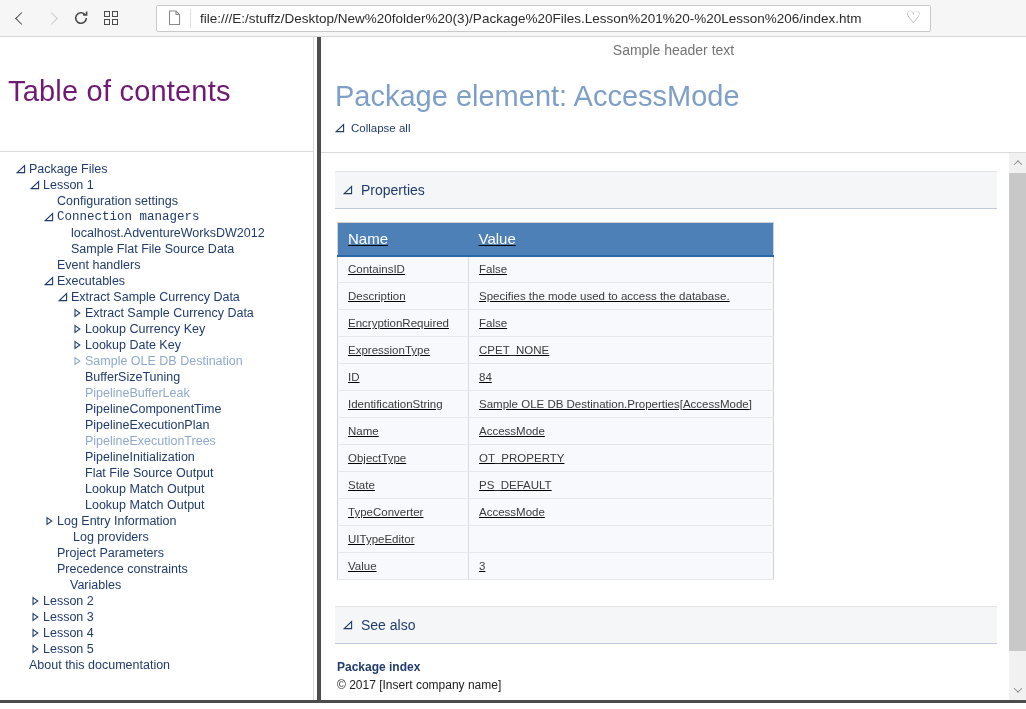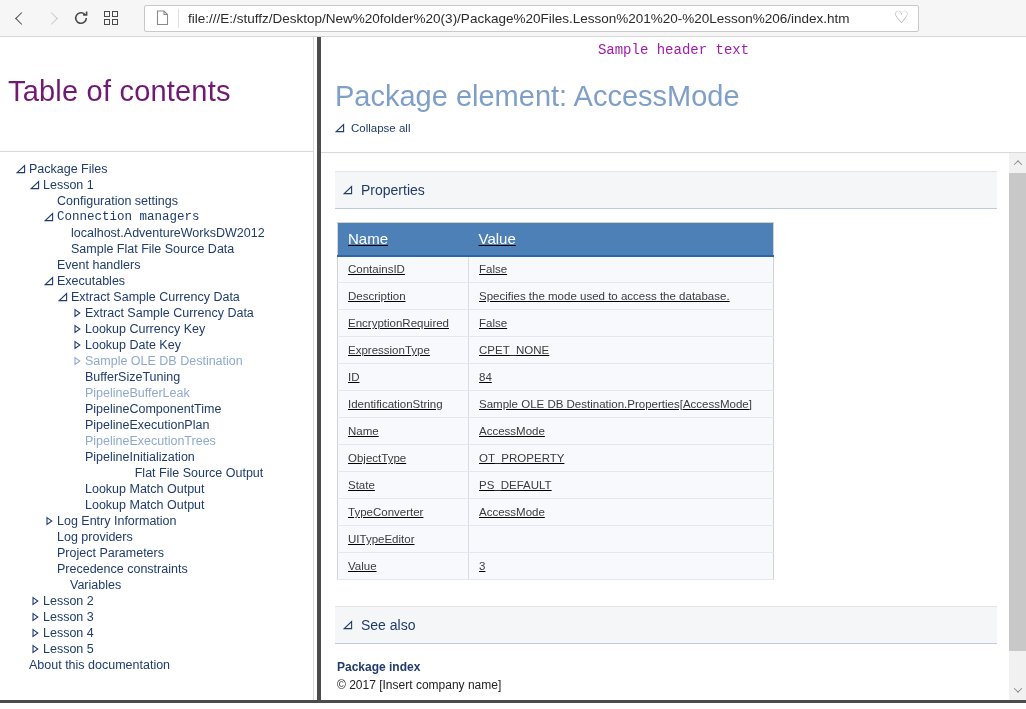--- a/index.html
+++ b/index.html
@@ -10,21 +10,21 @@
   .toolbar { height:37px; background:#f6f6f6; border-bottom:1px solid #d7d7d7;
              display:flex; align-items:center; }
   .nav-btn { width:30px; height:30px; display:flex; align-items:center; justify-content:center;
              cursor:pointer; }
   .nav-btn:first-child { margin-left:6px; }
   .chev { width:9px; height:9px; display:inline-block; }
   .chev-left  { border-left:1.8px solid #4a4a4a; border-bottom:1.8px solid #4a4a4a; transform:rotate(45deg); }
   .chev-right { border-right:1.8px solid #c9c9c9; border-top:1.8px solid #c9c9c9; transform:rotate(45deg); }
   .tiles { display:grid; grid-template-columns:6px 6px; gap:2px; }
   .tiles span { width:6px; height:6px; border:1.4px solid #4a4a4a; }
-  .url-bar { margin-left:18px; width:775px; height:27px; background:#fff;
+  .url-bar { margin-left:30px; width:775px; height:27px; background:#fff;
              border:1px solid #c9c9c9; border-radius:2px; display:flex; align-items:center; }
   .url-page-icon { margin:0 9px 0 11px; display:flex; }
   .url-sep { width:1px; height:19px; background:#e0e0e0; margin-right:9px; }
   .url-input { flex:1; border:none; outline:none; background:transparent;
                font-family:"Liberation Sans",sans-serif; font-size:13.5px; color:#2b2b2b; }
   .fav-icon { font-size:17px; color:#9a9a9a; margin:0 9px 2px 6px; cursor:pointer; line-height:1; }
 
   
   .frames { height:666px; display:flex; border-bottom:3px solid #4c4c4c; background:#fff; }
 
@@ -38,21 +38,21 @@
   .tree-item.muted { color:#8fa9ce; }
   .tree-marker { width:13px; display:inline-flex; align-items:center; flex:none; }
   .tree-marker svg { display:block; }
 
   
   .divider { width:7px; background:#fff; border-right:4px solid #4c4c4c; flex:none; }
 
   
   .content { flex:1; display:flex; flex-direction:column; min-width:0; }
   .content-header { height:115px; flex:none; }
-  .sample-header { text-align:center; color:#a21caf; font-size:14px; padding-top:5px;font-family:Liberation Mono, monospace; }
+  .sample-header { text-align:center; color:#737373; font-size:14px; padding-top:5px; }
   .page-title { margin:22px 0 0 14px; font-size:29px; font-weight:300; color:#7e9fc7; }
   .collapse-all { margin:9px 0 0 14px; font-size:11.5px; color:#1f3c6d; display:flex;
                   align-items:center; gap:6px; cursor:pointer; }
   .tri { display:inline-flex; align-items:center; }
 
   .content-scroll { flex:1; border-top:1px solid #d9d9d9; position:relative;
                     padding:0 29px 0 14px; overflow:hidden; }
   .section-bar { height:38px; background:#f5f6f8; border-top:1px solid #e4e4e4;
                  border-bottom:1px solid #bfcade; display:flex; align-items:center;
                  gap:8px; padding-left:8px; font-size:14px; color:#1f3c6d; cursor:pointer; }
@@ -233,41 +233,41 @@
           <span class="tree-label">PipelineExecutionPlan</span>
         </div>
         <div class="tree-item muted" style="padding-left: 72px;">
           <span class="tree-marker"></span>
           <span class="tree-label">PipelineExecutionTrees</span>
         </div>
         <div class="tree-item" style="padding-left: 72px;">
           <span class="tree-marker"></span>
           <span class="tree-label">PipelineInitialization</span>
         </div>
-        <div class="tree-item" style="padding-left: 72px; justify-content: center;">
+        <div class="tree-item" style="padding-left: 72px;">
           <span class="tree-marker"></span>
           <span class="tree-label">Flat File Source Output</span>
         </div>
         <div class="tree-item" style="padding-left: 72px;">
           <span class="tree-marker"></span>
           <span class="tree-label">Lookup Match Output</span>
         </div>
         <div class="tree-item" style="padding-left: 72px;">
           <span class="tree-marker"></span>
           <span class="tree-label">Lookup Match Output</span>
         </div>
         <div class="tree-item" style="padding-left: 44px;">
           <span class="tree-marker">
             <svg width="10" height="10" viewBox="0 0 10 10">
               <path d="M3 1.6 L7.8 5 L3 8.4 Z" fill="none" stroke="currentColor" stroke-width="1.1"></path>
             </svg>
           </span>
           <span class="tree-label">Log Entry Information</span>
         </div>
-        <div class="tree-item" style="padding-left: 44px;">
+        <div class="tree-item" style="padding-left: 60px;">
           <span class="tree-marker"></span>
           <span class="tree-label">Log providers</span>
         </div>
         <div class="tree-item" style="padding-left: 44px;">
           <span class="tree-marker"></span>
           <span class="tree-label">Project Parameters</span>
         </div>
         <div class="tree-item" style="padding-left: 44px;">
           <span class="tree-marker"></span>
           <span class="tree-label">Precedence constraints</span>

